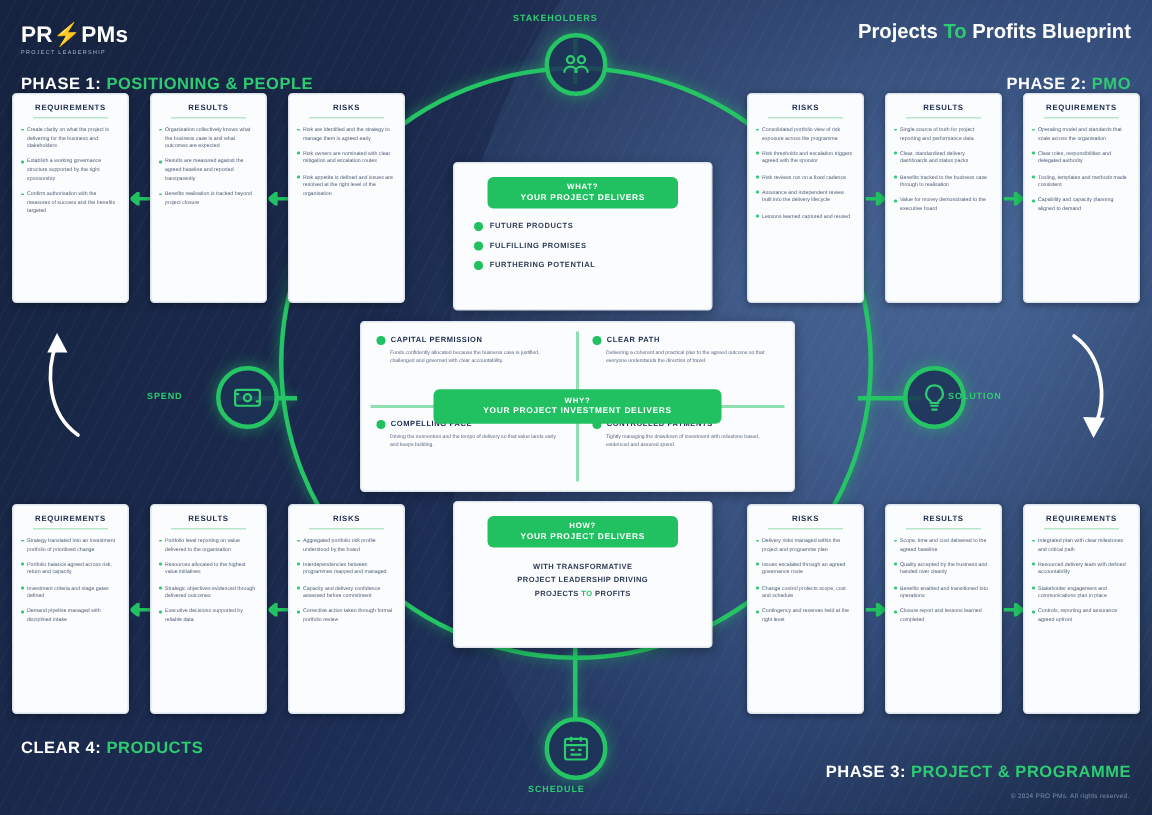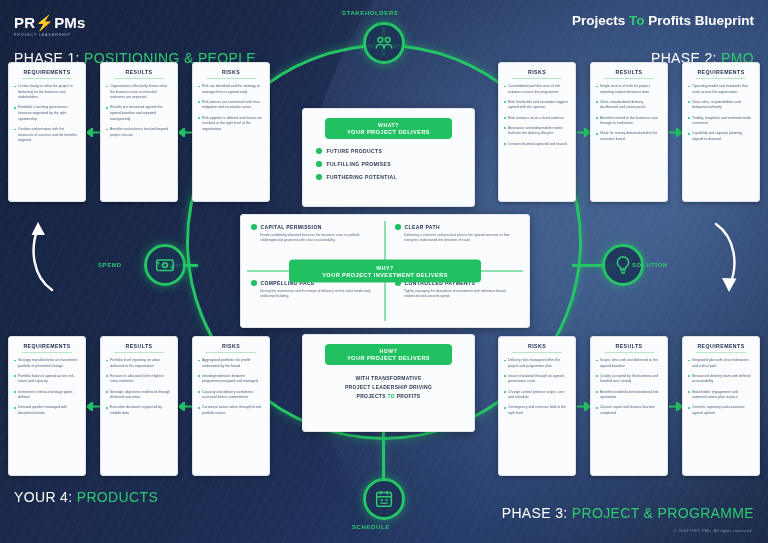--- a/index.html
+++ b/index.html
@@ -40,21 +40,21 @@
     font-size:3.6px; letter-spacing:.9px; color:#aebdd6; font-weight:400;
     margin-top:1px; text-transform:uppercase;
   }
   .main-title {
     position:absolute; right:14px; top:13px;
     font-size:13.5px; font-weight:700; color:#fff; white-space:nowrap;margin-left:12px;
   }
   .main-title .to { color:#2ecc71; }
 
   .phase {
-    position:absolute; font-size:14px; font-weight:400; letter-spacing:.35px;
+    position:absolute; font-size:11px; font-weight:700; letter-spacing:.35px;
     white-space:nowrap;
   }
   .phase .num { color:#ffffff; }
   .phase .nm  { color:#2ecc71; }
   #phase1 { left:14px;  top:50px; }
   #phase2 { right:14px; top:50px;padding-left:26px; }
   #phase4 { left:14px;  bottom:38px; }
   #phase3 { right:14px; bottom:22px; }
 
   .footnote {
@@ -212,21 +212,21 @@
 
 <div class="phase" id="phase1">
   <span class="num">PHASE 1:</span>
   <span class="nm">POSITIONING &amp; PEOPLE</span>
 </div>
 <div class="phase" id="phase2">
   <span class="num">PHASE 2:</span>
   <span class="nm">PMO</span>
 </div>
 <div class="phase" id="phase4">
-  <span class="num">YOUR 4:</span>
+  <span class="num">CLEAR 4:</span>
   <span class="nm">PRODUCTS</span>
 </div>
 <div class="phase" id="phase3">
   <span class="num">PHASE 3:</span>
   <span class="nm">PROJECT &amp; PROGRAMME</span>
 </div>
 
 <div id="ring"></div>
 <div class="rail" id="rail-top"></div>
 <div class="rail" id="rail-bottom"></div>

